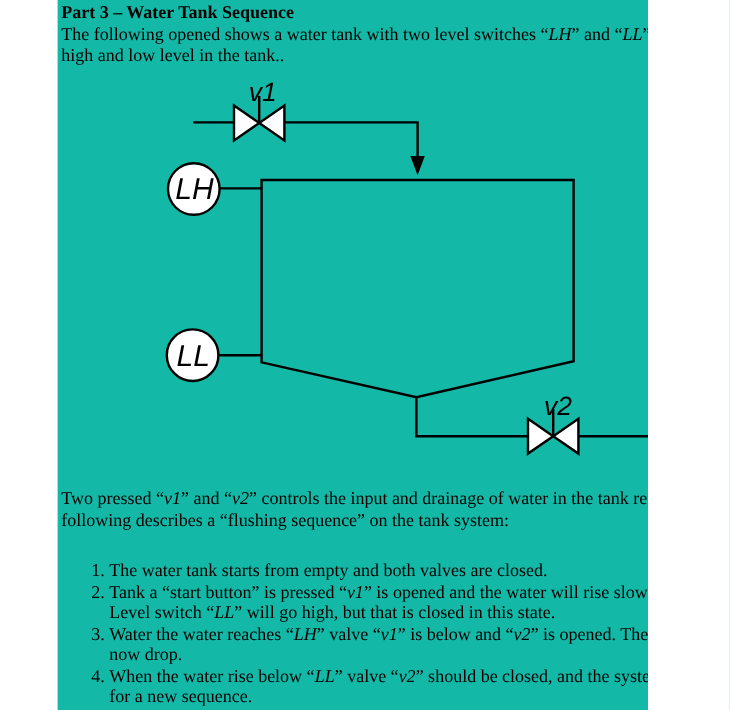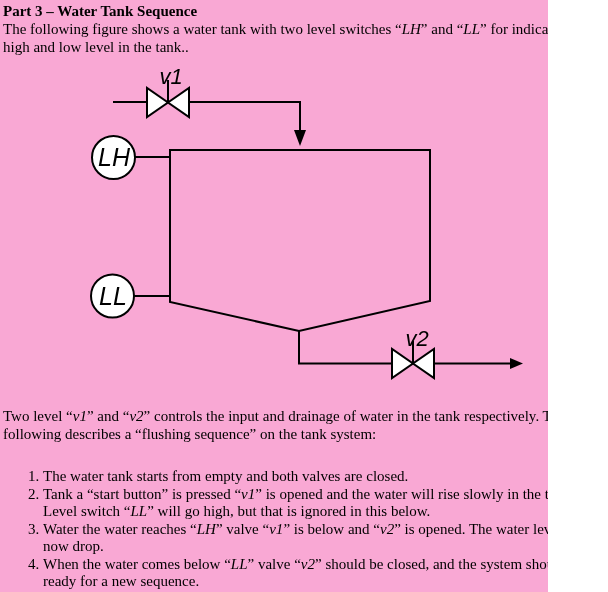--- a/index.html
+++ b/index.html
@@ -1,24 +1,25 @@
 <!DOCTYPE html>
 <html><head>
 <meta charset="utf-8">
 <style>
   html, body { margin: 0; padding: 0; background: #ffffff; }
   .page {
     position: relative;
-    width: 548px;
+    width: 492px;
     height: 592px;
-    background: #f9a8d4;
+    background: #14b8a6;
     overflow: hidden;
     font-family: "Liberation Serif", serif;
     font-size: 15px;
     color: #000000;
+    margin-left: 48px;
   }
   .title {
     position: absolute;
     top: 2px;
     left: 3px;
     font-weight: bold;
     font-size: 15px;
     line-height: 18px;
     white-space: nowrap;
   }
@@ -85,21 +86,21 @@
     text-anchor: middle;
   }
 </style>
 </head>
 <body>
 
 <div class="page">
 
   <div class="title">Part 3 – Water Tank Sequence</div>
 
-  <div class="intro"><span>The following figure shows a water tank with two level switches “</span><i>LH</i><span>” and “</span><i>LL</i><span>” for indicating a high and low level in the tank..</span></div>
+  <div class="intro"><span>The following opened shows a water tank with two level switches “</span><i>LH</i><span>” and “</span><i>LL</i><span>” for indicating a high and low level in the tank..</span></div>
 
   <svg class="diagram-svg" width="608" height="592" viewBox="0 0 608 592" xmlns="http://www.w3.org/2000/svg">
 
     <polyline class="pipe" points="113,102 300,102 300,133"></polyline>
     <polygon class="arrowhead" points="294,130 306,130 300,146"></polygon>
 
     <g>
       <polygon class="valve-body" points="147,88 147,117 168,102.5"></polygon>
       <polygon class="valve-body" points="189,88 189,117 168,102.5"></polygon>
       <line class="pipe" x1="168" y1="102.5" x2="168" y2="80"></line>
@@ -124,34 +125,34 @@
     <polygon class="arrowhead" points="510,358 510,369 523,363.5"></polygon>
 
     <g>
       <polygon class="valve-body" points="392,349 392,378 413,363.5"></polygon>
       <polygon class="valve-body" points="434,349 434,378 413,363.5"></polygon>
       <line class="pipe" x1="413" y1="363.5" x2="413" y2="341"></line>
       <text class="valve-label" x="417" y="346">v2</text>
     </g>
   </svg>
 
-  <div class="description"><span>Two level “</span><i>v1</i><span>” and “</span><i>v2</i><span>” controls the input and drainage of water in the tank respectively. The following describes a “flushing sequence” on the tank system:</span></div>
+  <div class="description"><span>Two pressed “</span><i>v1</i><span>” and “</span><i>v2</i><span>” controls the input and drainage of water in the tank respectively. The following describes a “flushing sequence” on the tank system:</span></div>
 
   <div class="sequence">
     <div class="seq-item">
       <span class="seq-num">1.</span>
       <span class="seq-text"><span>The water tank starts from empty and both valves are closed.</span></span>
     </div>
     <div class="seq-item">
       <span class="seq-num">2.</span>
-      <span class="seq-text"><span>Tank a “start button” is pressed “</span><i>v1</i><span>” is opened and the water will rise slowly in the tank. Level switch “</span><i>LL</i><span>” will go high, but that is ignored in this below.</span></span>
+      <span class="seq-text"><span>Tank a “start button” is pressed “</span><i>v1</i><span>” is opened and the water will rise slowly in the tank. Level switch “</span><i>LL</i><span>” will go high, but that is closed in this state.</span></span>
     </div>
     <div class="seq-item">
       <span class="seq-num">3.</span>
       <span class="seq-text"><span>Water the water reaches “</span><i>LH</i><span>” valve “</span><i>v1</i><span>” is below and “</span><i>v2</i><span>” is opened. The water level will now drop.</span></span>
     </div>
     <div class="seq-item">
       <span class="seq-num">4.</span>
-      <span class="seq-text"><span>When the water comes below “</span><i>LL</i><span>” valve “</span><i>v2</i><span>” should be closed, and the system should be ready for a new sequence.</span></span>
+      <span class="seq-text"><span>When the water rise below “</span><i>LL</i><span>” valve “</span><i>v2</i><span>” should be closed, and the system should be ready for a new sequence.</span></span>
     </div>
   </div>
 
 </div>
 
 </body></html>

